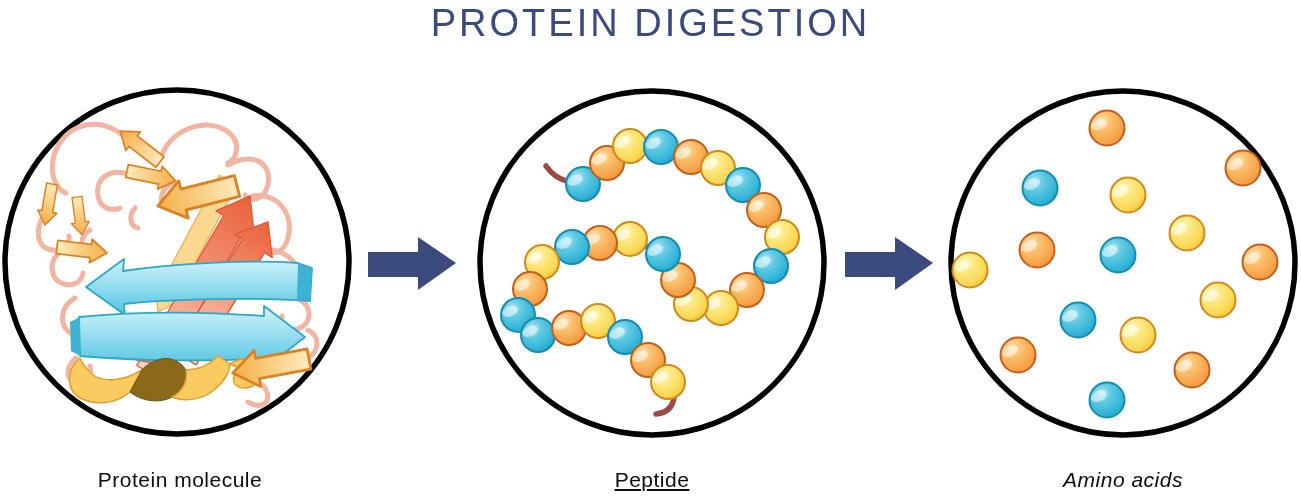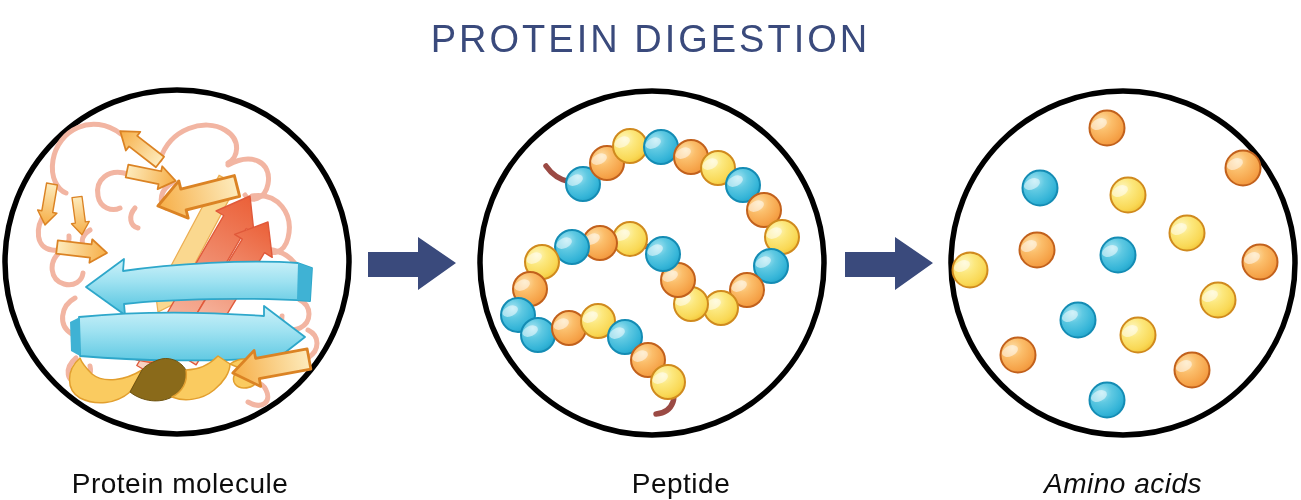--- a/index.html
+++ b/index.html
@@ -1,23 +1,23 @@
 <!DOCTYPE html>
 <html><head>
 <meta charset="utf-8">
 <style>
   html,body{margin:0;padding:0;background:#ffffff;}
   body{width:1301px;height:500px;position:relative;overflow:hidden;
        font-family:"Liberation Sans", sans-serif;}
-  .title{position:absolute;top:18px;left:0;width:1301px;text-align:center;
+  .title{position:absolute;top:2px;left:0;width:1301px;text-align:center;
          font-size:38px;font-weight:400;letter-spacing:3px;color:#3A4A7C;}
-  .stage-label{position:absolute;top:468px;font-size:28px;color:#0d0d0d;
+  .stage-label{position:absolute;top:468px;font-size:21px;color:#0d0d0d;
                text-align:center;letter-spacing:0.5px;}
   #lbl-protein{left:20px;width:320px;}
-  #lbl-peptide{left:521px;width:320px;}
+  #lbl-peptide{left:492px;width:320px;text-decoration:underline;}
   #lbl-amino{left:963px;width:320px;font-style:italic;}
   svg{position:absolute;top:0;left:0;}
 </style>
 </head>
 <body>
 
 <svg width="1301" height="500" viewBox="0 0 1301 500" xmlns="http://www.w3.org/2000/svg">
   <defs>
     <radialGradient id="gBlue" cx="35%" cy="30%" r="80%">
       <stop offset="0%" stop-color="#A6E4F2"></stop>

